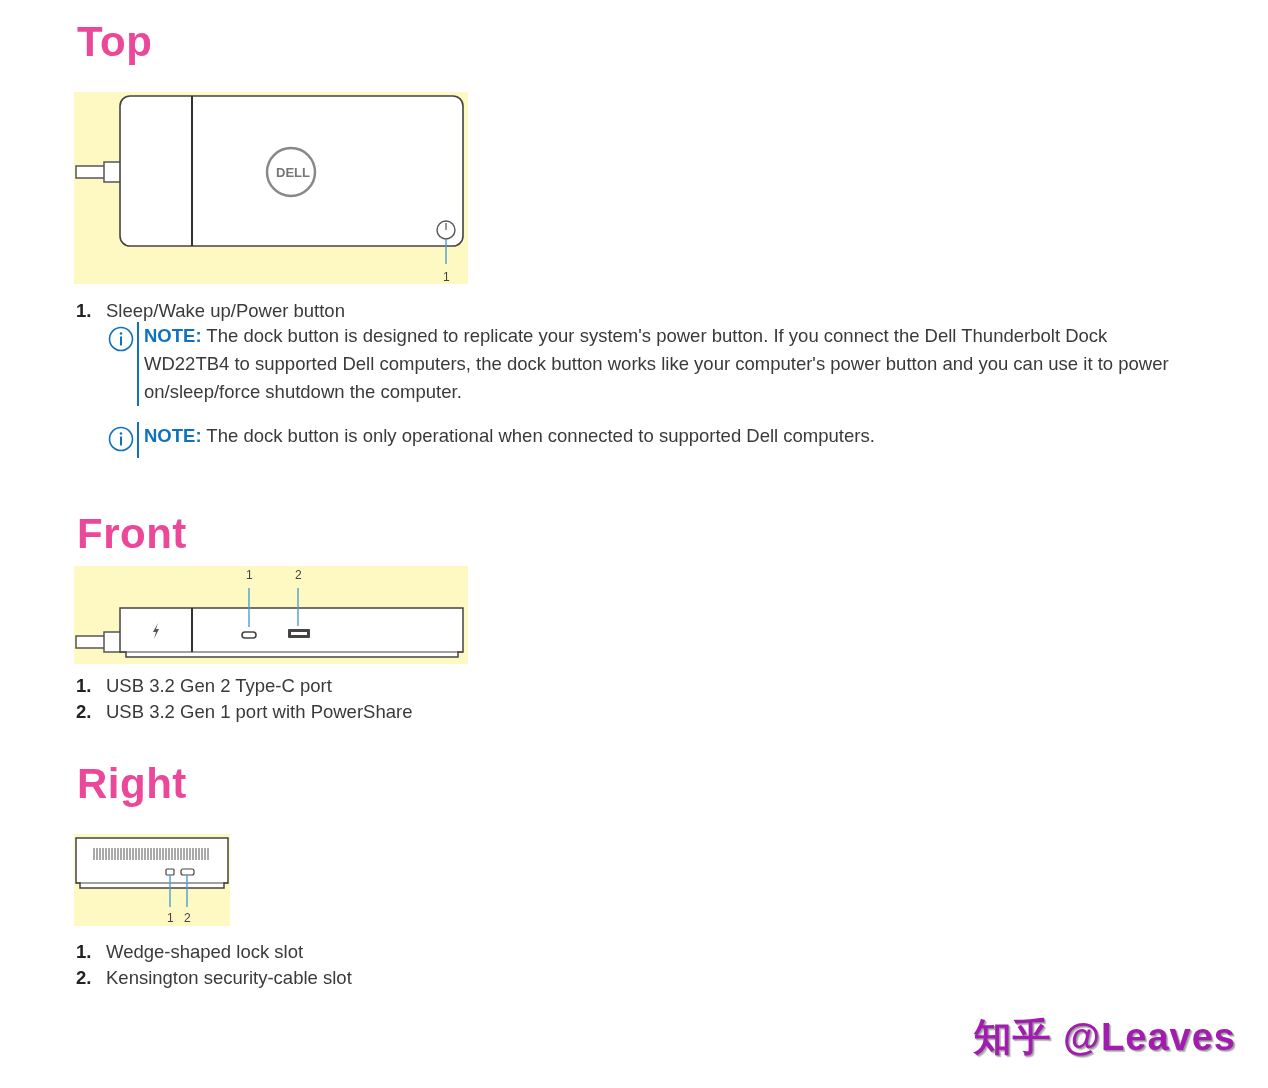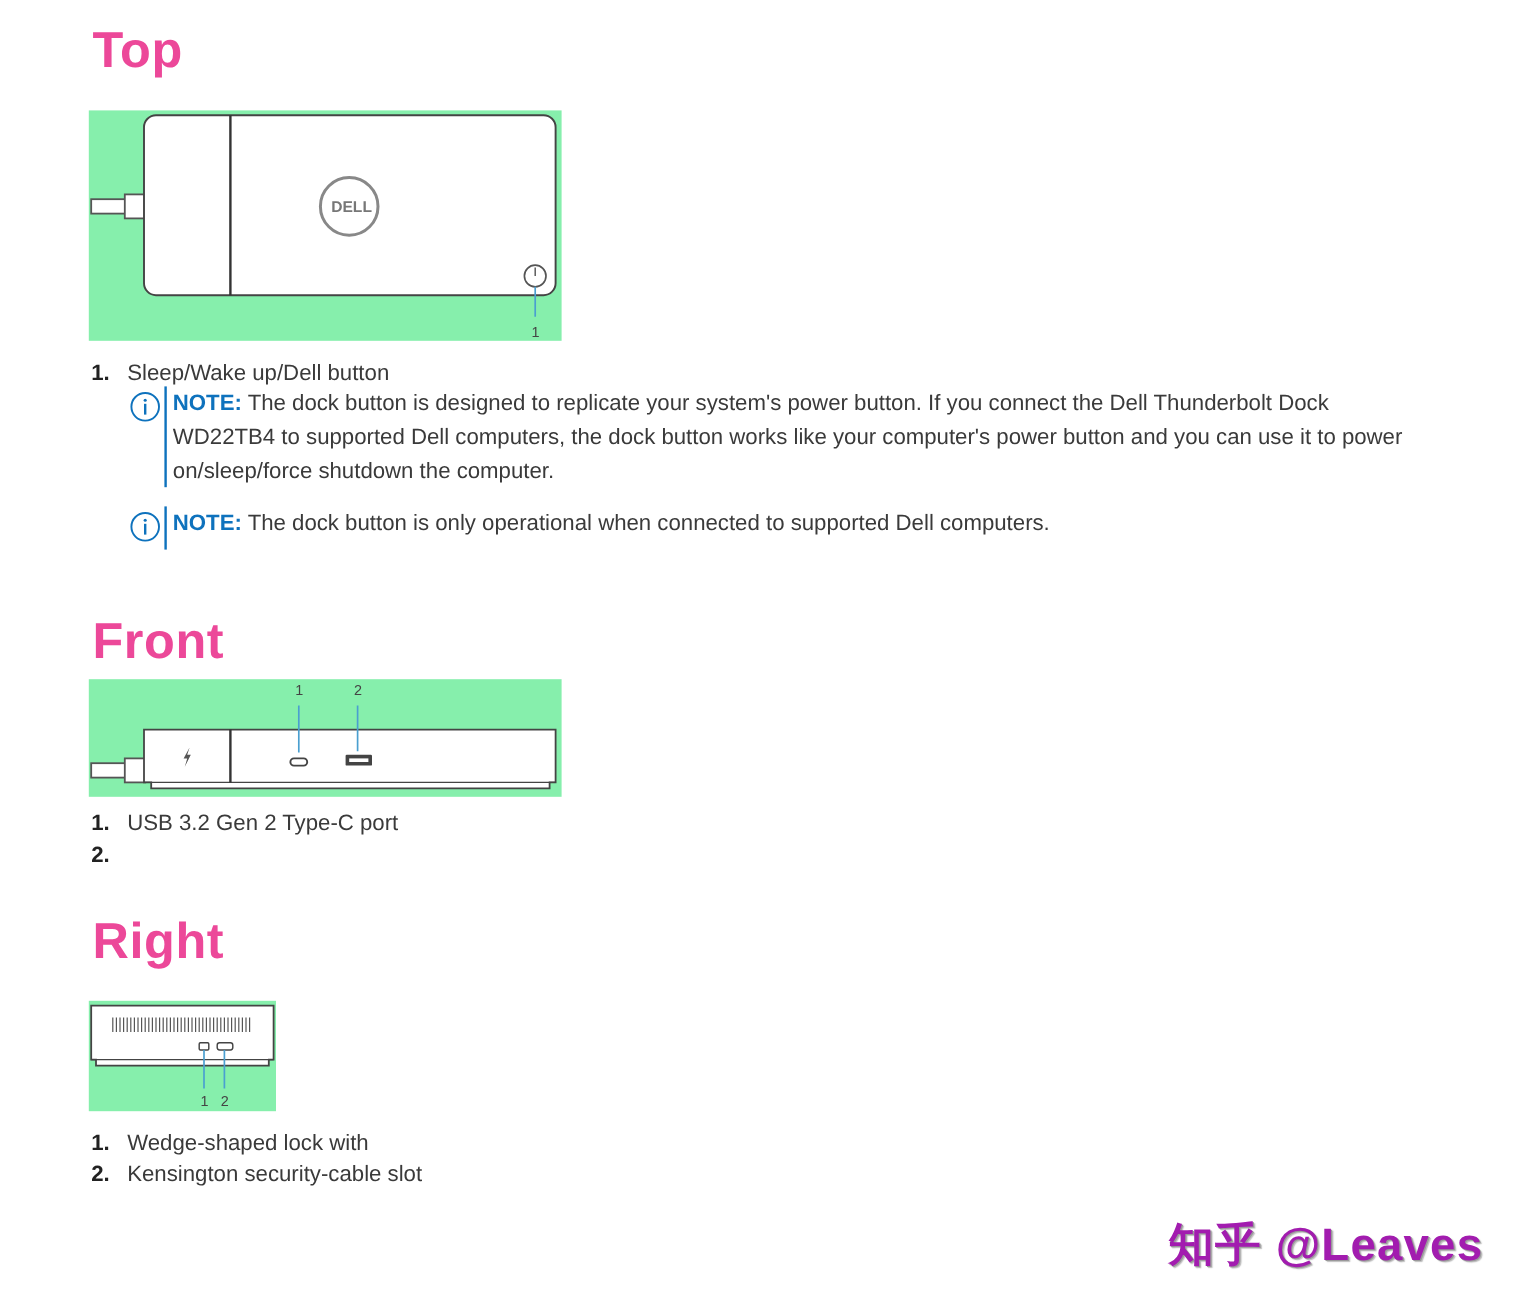--- a/index.html
+++ b/index.html
@@ -1,20 +1,20 @@
 <!DOCTYPE html>
 <html><head>
 <meta charset="utf-8">
 <style>
   html, body { margin:0; padding:0; background:#ffffff; }
   body { width:1268px; height:1088px; position:relative; overflow:hidden;
          font-family:"Liberation Sans", "DejaVu Sans", sans-serif; color:#333; }
   .heading { position:absolute; left:77px; font-weight:bold; font-size:42px;
              color:#ec4899; letter-spacing:0.5px; margin:0; }
-  .figure { position:absolute; background:#86efac; }
+  .figure { position:absolute; background:#fef9c3; }
   .list { position:absolute; left:76px; margin:0; padding:0; list-style:none;
           font-size:18.5px; color:#3a3a3a; }
   .list li { display:flex; height:26px; align-items:center; }
   .list .num { width:30px; font-weight:bold; color:#222; }
   .note { position:absolute; left:108px; display:flex; }
   .note .icon { width:26px; height:26px; flex:0 0 26px; margin-top:4px; }
   .note .bar { width:2px; background:#0e72bd; margin:0 5px 0 3px; }
   .note .text { font-size:18.5px; line-height:28px; color:#3a3a3a; }
   .note .label { color:#0e72bd; font-weight:bold; }
   .callout { position:absolute; font-size:12px; color:#444; }
@@ -43,21 +43,21 @@
 
     <line x1="372" y1="147" x2="372" y2="172" stroke="#4a9fd0" stroke-width="1.4"></line>
   </svg>
   <span style="position:absolute; left:202px; top:73px; font-size:13px; font-weight:bold; color:#777;">DELL</span>
   <span class="callout" style="left:369px; top:178px;">1</span>
 </div>
 
 <ul class="list" style="top:298px;">
   <li>
     <span class="num">1.</span>
-    <span>Sleep/Wake up/Dell button</span>
+    <span>Sleep/Wake up/Power button</span>
   </li>
 </ul>
 
 <div class="note" style="top:322px; width:1080px;">
   <svg class="icon" viewBox="0 0 26 26">
     <circle cx="13" cy="13" r="11.5" fill="none" stroke="#0e72bd" stroke-width="1.6"></circle>
     <circle cx="13" cy="7.5" r="1.3" fill="#0e72bd"></circle>
     <rect x="12" y="10.5" width="2" height="9" fill="#0e72bd"></rect>
   </svg>
   <div class="bar" style="height:84px;"></div>
@@ -102,20 +102,21 @@
   <span class="callout" style="left:221px; top:2px;">2</span>
 </div>
 
 <ul class="list" style="top:673px;">
   <li>
     <span class="num">1.</span>
     <span>USB 3.2 Gen 2 Type-C port</span>
   </li>
   <li>
     <span class="num">2.</span>
+    <span>USB 3.2 Gen 1 port with PowerShare</span>
   </li>
 </ul>
 
 <h1 class="heading" style="top:760px;">Right</h1>
 
 <div class="figure" style="left:74px; top:834px; width:156px; height:92px;">
   <svg width="156" height="92" viewBox="0 0 156 92">
     <path d="M2 4 L154 4 L154 49 L150 49 L150 54 L6 54 L6 49 L2 49 Z" fill="#fff" stroke="#444" stroke-width="1.5"></path>
     <line x1="2" y1="49" x2="154" y2="49" stroke="#444" stroke-width="1.2"></line>
 
@@ -167,21 +168,21 @@
     <line x1="96" y1="41" x2="96" y2="73" stroke="#4a9fd0" stroke-width="1.4"></line>
     <line x1="113" y1="41" x2="113" y2="73" stroke="#4a9fd0" stroke-width="1.4"></line>
   </svg>
   <span class="callout" style="left:93px; top:77px;">1</span>
   <span class="callout" style="left:110px; top:77px;">2</span>
 </div>
 
 <ul class="list" style="top:939px;">
   <li>
     <span class="num">1.</span>
-    <span>Wedge-shaped lock with</span>
+    <span>Wedge-shaped lock slot</span>
   </li>
   <li>
     <span class="num">2.</span>
     <span>Kensington security-cable slot</span>
   </li>
 </ul>
 
 <div class="watermark">知乎 @Leaves</div>
 
 </body></html>

